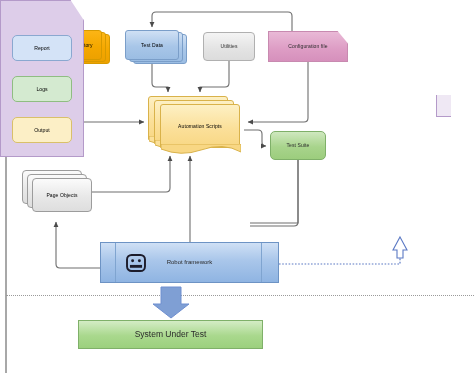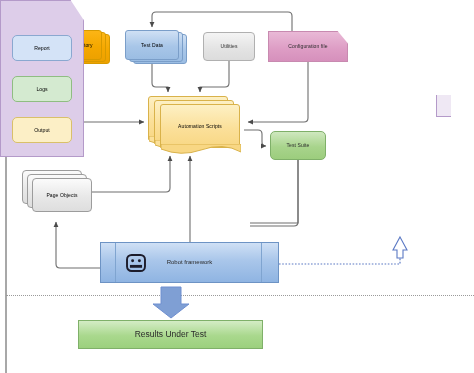--- a/index.html
+++ b/index.html
@@ -274,21 +274,21 @@
       <circle cx="8.3" cy="9.6" r="1.6" fill="#1c1c2b"></circle>
       <circle cx="15.7" cy="9.6" r="1.6" fill="#1c1c2b"></circle>
       <rect x="5.4" y="14.1" width="13.2" height="3.1" fill="#1c1c2b"></rect>
     </svg>
     <div class="rf-label">
       <span class="lbl-rf">Robot framework</span>
     </div>
   </div>
 
   <div class="node" id="system-under-test">
-    <span class="lbl-sut">Results Under Test</span>
+    <span class="lbl-sut">System Under Test</span>
   </div>
 
   <div id="results-panel">
     <div id="results-title">
       <span class="lbl-res">Results</span>
     </div>
     <div class="res-item" id="res-report">
       <span class="lbl-res">Report</span>
     </div>
     <div class="res-item" id="res-logs">

